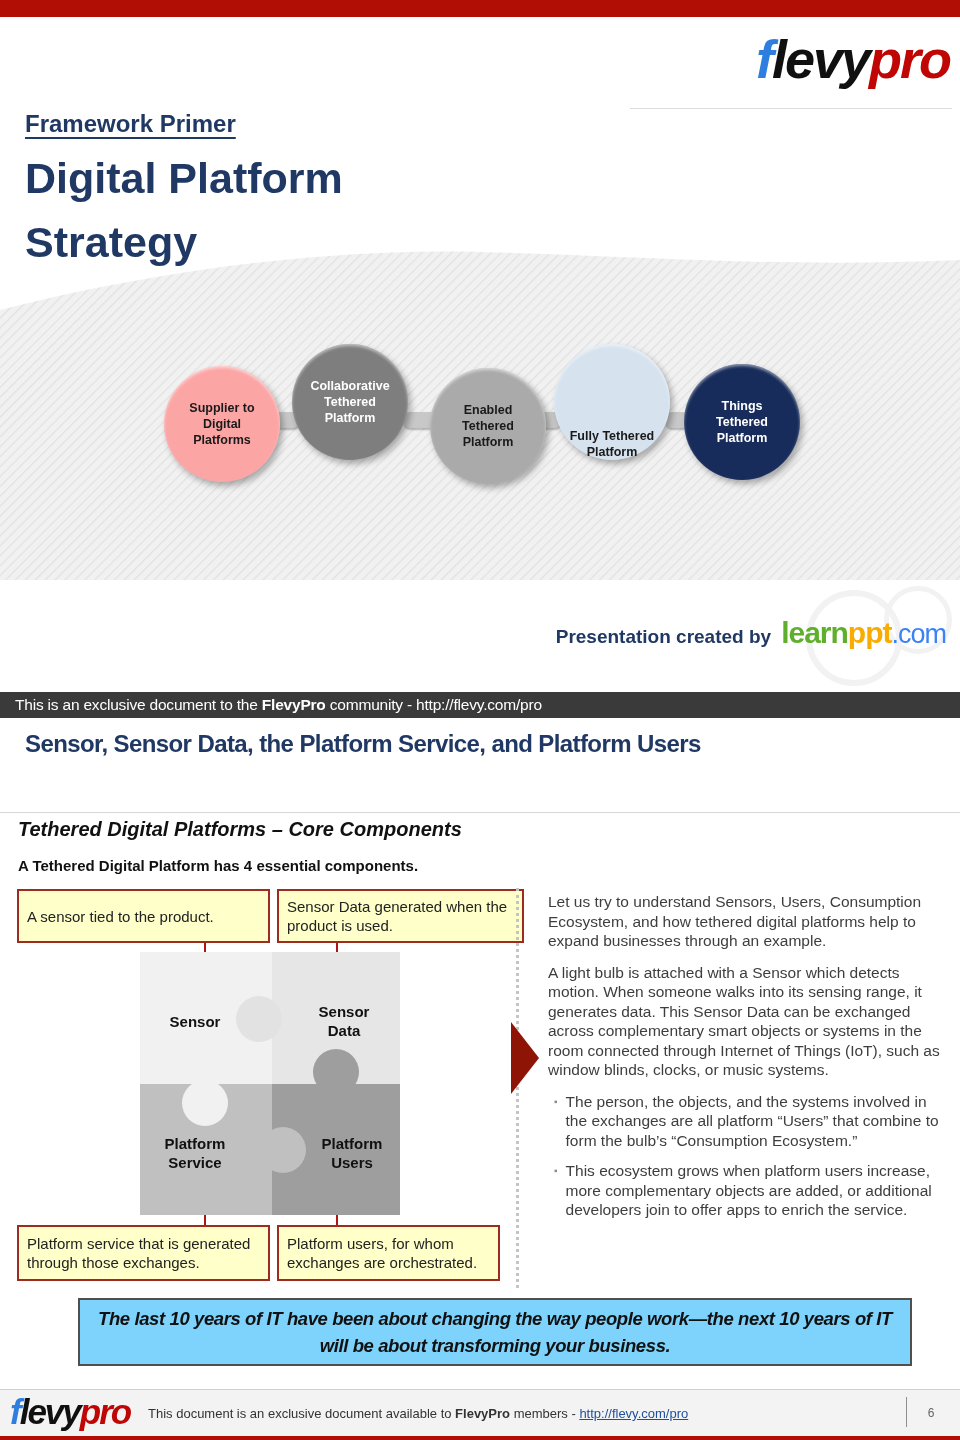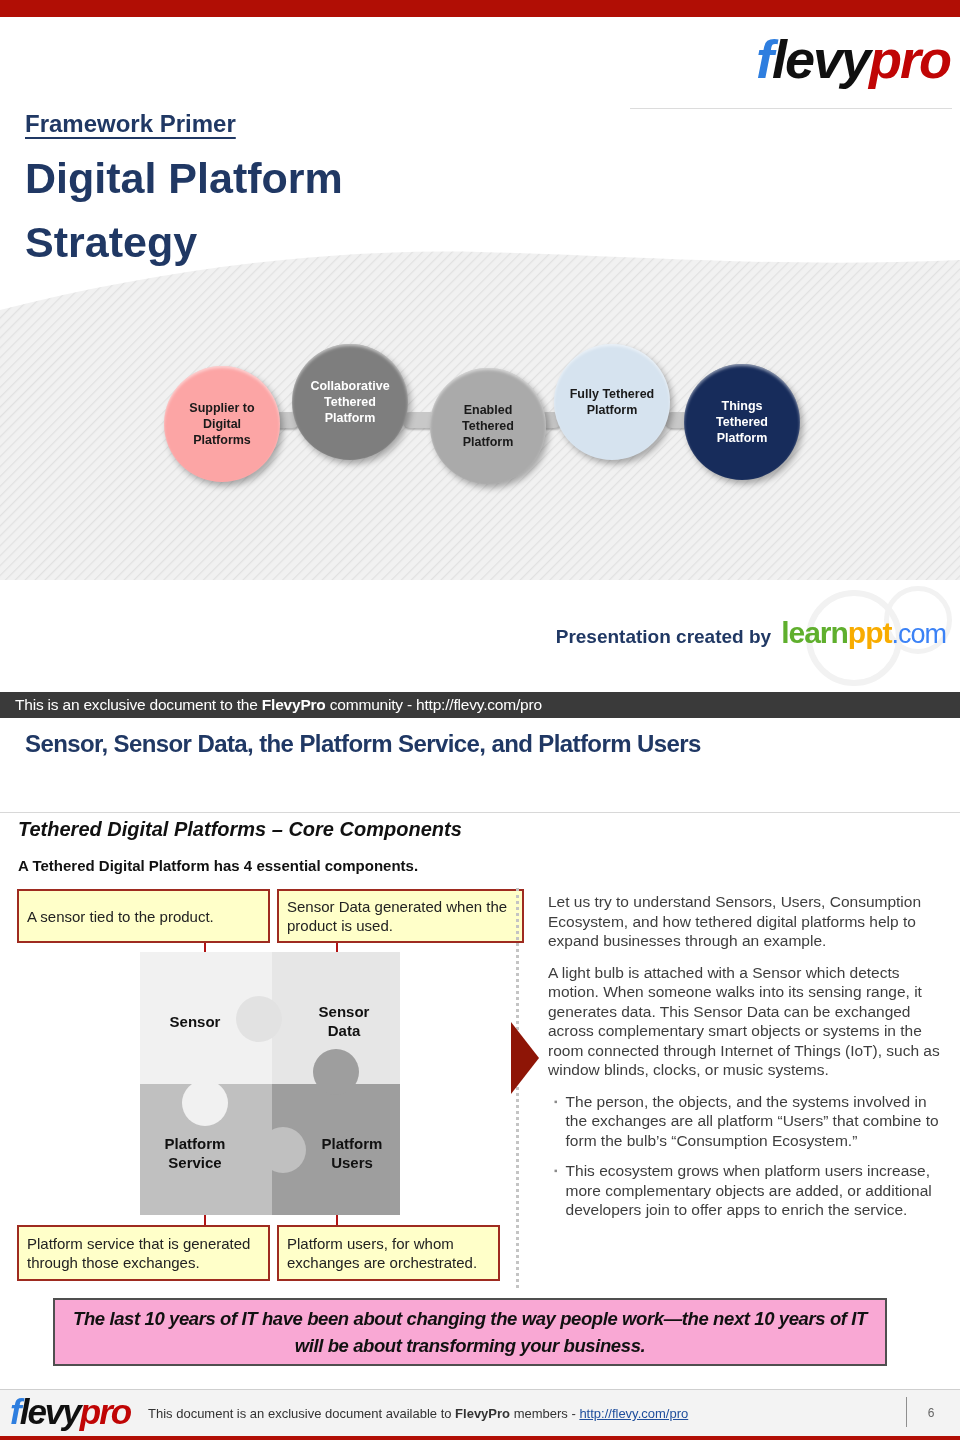--- a/index.html
+++ b/index.html
@@ -30,21 +30,21 @@
   
   .connector{position:absolute;height:16px;border-radius:8px;background:#C8C8C8;
              box-shadow:1px 2px 2px rgba(0,0,0,.25);}
   .circle{position:absolute;width:116px;height:116px;border-radius:50%;
           display:flex;align-items:center;justify-content:center;text-align:center;
           font-size:12.5px;font-weight:bold;line-height:1.3;padding:0 10px;box-sizing:border-box;
           box-shadow:3px 4px 6px rgba(0,0,0,.3), inset 0 2px 3px rgba(255,255,255,.5);}
   .circle-1{left:164px;top:366px;background:#fca5a5;color:#1a1a1a;}
   .circle-2{left:292px;top:344px;background:#7E7E7E;color:#fff;}
   .circle-3{left:430px;top:368px;background:#AAAAAA;color:#1a1a1a;}
-  .circle-4{left:554px;top:344px;background:#D6E3EF;color:#1a1a1a;}
+  .circle-4{left:554px;top:344px;background:#D6E3EF;color:#1a1a1a;align-items:flex-end;}
   .circle-5{left:684px;top:364px;background:#172C5B;color:#fff;}
 
   
   .wm-circle{position:absolute;border-radius:50%;}
   .wm1{left:806px;top:590px;width:84px;height:84px;border:6px solid #F2F2F2;}
   .wm2{left:884px;top:586px;width:58px;height:58px;border:5px solid #F2F2F2;}
   .created-row{right:14px;top:616px;display:flex;align-items:baseline;white-space:nowrap;text-align:right;}
   .created-prefix{color:#203864;font-weight:bold;font-size:19px;margin-right:10px;}
   .lp-learn{color:#5FAF2D;font-weight:800;font-size:30px;letter-spacing:-1px;}
   .lp-ppt{color:#F8AC00;font-weight:800;font-size:30px;letter-spacing:-1px;}
@@ -101,21 +101,21 @@
   .flow-arrow{left:511px;top:1022px;width:0;height:0;border-top:36px solid transparent;
               border-bottom:36px solid transparent;border-left:28px solid #8E1506;}
 
   
   .right-col{left:548px;top:892px;width:400px;font-size:15.5px;color:#3E3E3E;line-height:19.5px;}
   .right-col p{margin:0 0 12px 0;}
   .bullet-row{display:flex;margin:0 0 11px 0;}
   .bullet-marker{color:#8a8a8a;font-size:10px;line-height:19.5px;padding:0 8px 0 6px;flex:0 0 auto;}
 
   
-  .quote-box{left:53px;top:1298px;width:834px;height:68px;background:#f9a8d4;border:2px solid #4F4F4F;
+  .quote-box{left:78px;top:1298px;width:834px;height:68px;background:#7dd3fc;border:2px solid #4F4F4F;
              box-sizing:border-box;display:flex;align-items:center;justify-content:center;
              text-align:center;font-size:18.5px;font-weight:bold;font-style:italic;color:#111;
              line-height:27px;letter-spacing:-0.4px;padding:0 18px;}
 
   
   .footer{left:0;top:1389px;width:960px;height:47px;background:#F3F3F3;border-top:1px solid #CFCFCF;}
   .footer-logo{left:10px;top:1394px;font-size:35px;line-height:1;}
   .footer-text{left:148px;top:1406px;font-size:13px;color:#333;white-space:nowrap;}
   .footer-text b{font-weight:bold;}
   .footer-link{color:#1F4E9C;text-decoration:underline;}

